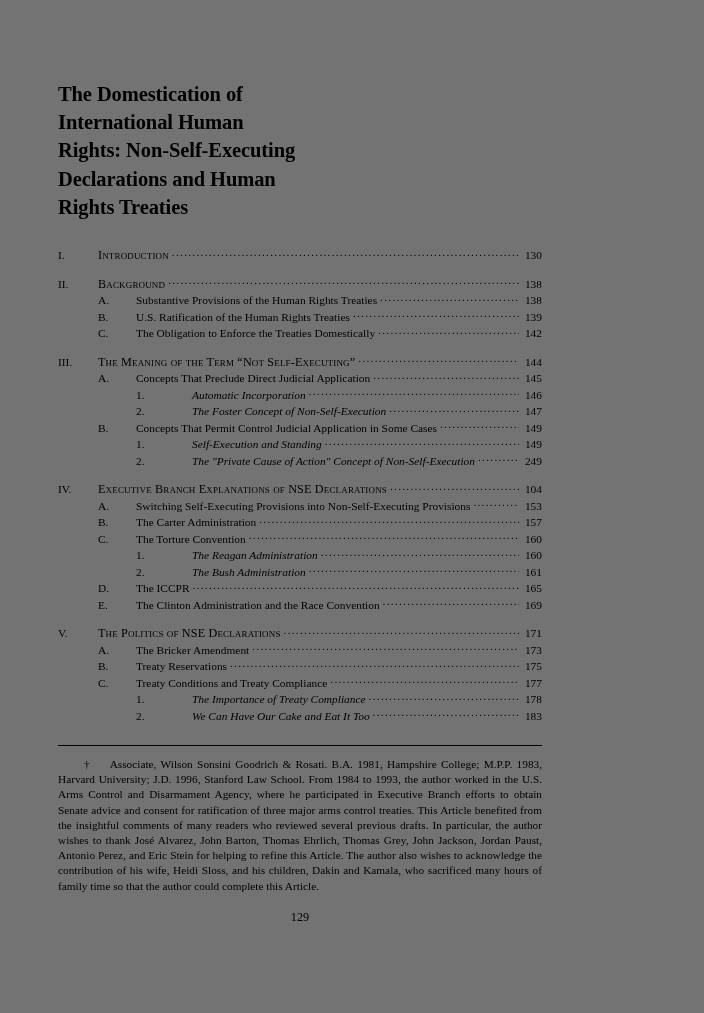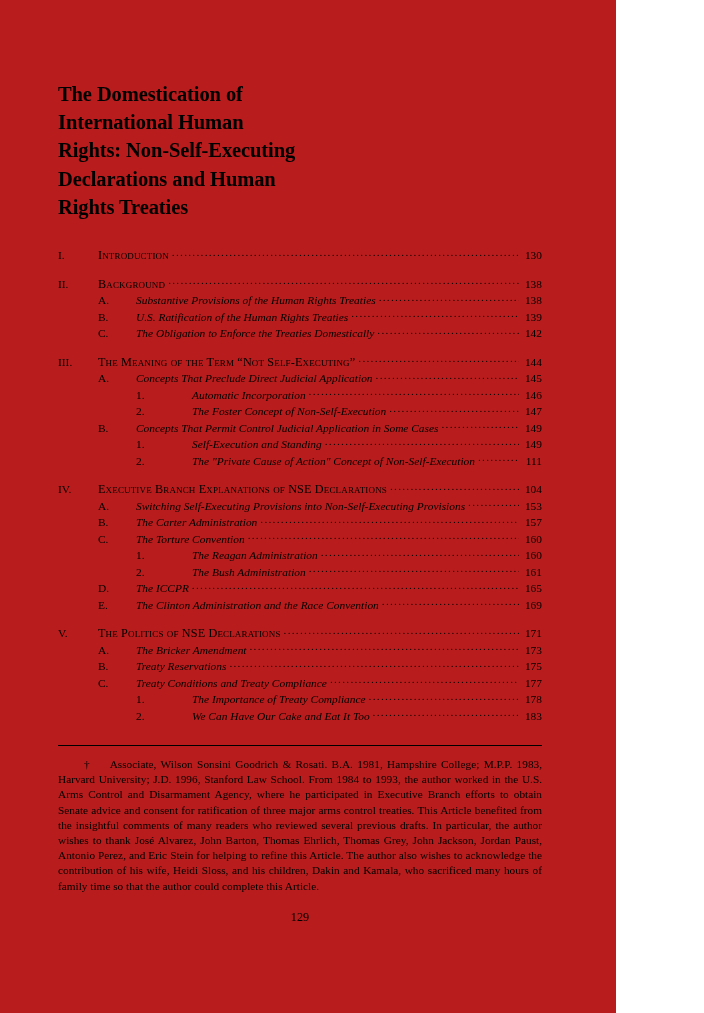--- a/index.html
+++ b/index.html
@@ -11,23 +11,23 @@
     width: 704px;
     height: 1013px;
     position: relative;
     font-family: "Liberation Serif", "DejaVu Serif", serif;
     color: #000000;
     overflow: hidden;
   }
   .page {
     position: absolute;
     left: 0; top: 0;
-    width: 616px;
+    width: 704px;
     height: 1013px;
-    background: #b91c1c;
+    background: #737373;
   }
   .content {
     position: absolute;
     left: 58px;
     top: 80px;
     width: 484px;
   }
 
   
   .title {
@@ -77,21 +77,21 @@
   
   .lvl1 > .lbl { width: 40px; }
   .lvl1 > .txt {
     font-variant: small-caps;
     font-size: 12.2px;
     letter-spacing: 0.15px;
   }
   
   .lvl2 > .spacer { flex: 0 0 40px; }
   .lvl2 > .lbl { width: 38px; }
-  .lvl2 > .txt { font-style: italic; }
+  .lvl2 > .txt { }
   
   .lvl3 > .spacer { flex: 0 0 78px; }
   .lvl3 > .lbl { width: 40px; }
   .lvl3 > .txt { font-style: italic; margin-left: 16px; }
 
   .txt {
     flex: 0 0 auto;
     padding-right: 3px;
   }
   .leader {
@@ -238,21 +238,21 @@
             <span class="lbl">1.</span>
             <span class="txt">Self-Execution and Standing</span>
             <span class="leader"></span>
             <span class="pg">149</span>
           </div>
           <div class="toc-row lvl3">
             <span class="spacer"></span>
             <span class="lbl">2.</span>
             <span class="txt">The "Private Cause of Action" Concept of Non-Self-Execution</span>
             <span class="leader"></span>
-            <span class="pg">111</span>
+            <span class="pg">249</span>
           </div>
         </div>
         <div class="toc-gap"></div>
         <div class="toc-group">
           <div class="toc-row lvl1">
             <span class="lbl">IV.</span>
             <span class="txt">Executive Branch Explanations of NSE Declarations</span>
             <span class="leader"></span>
             <span class="pg">104</span>
           </div>

